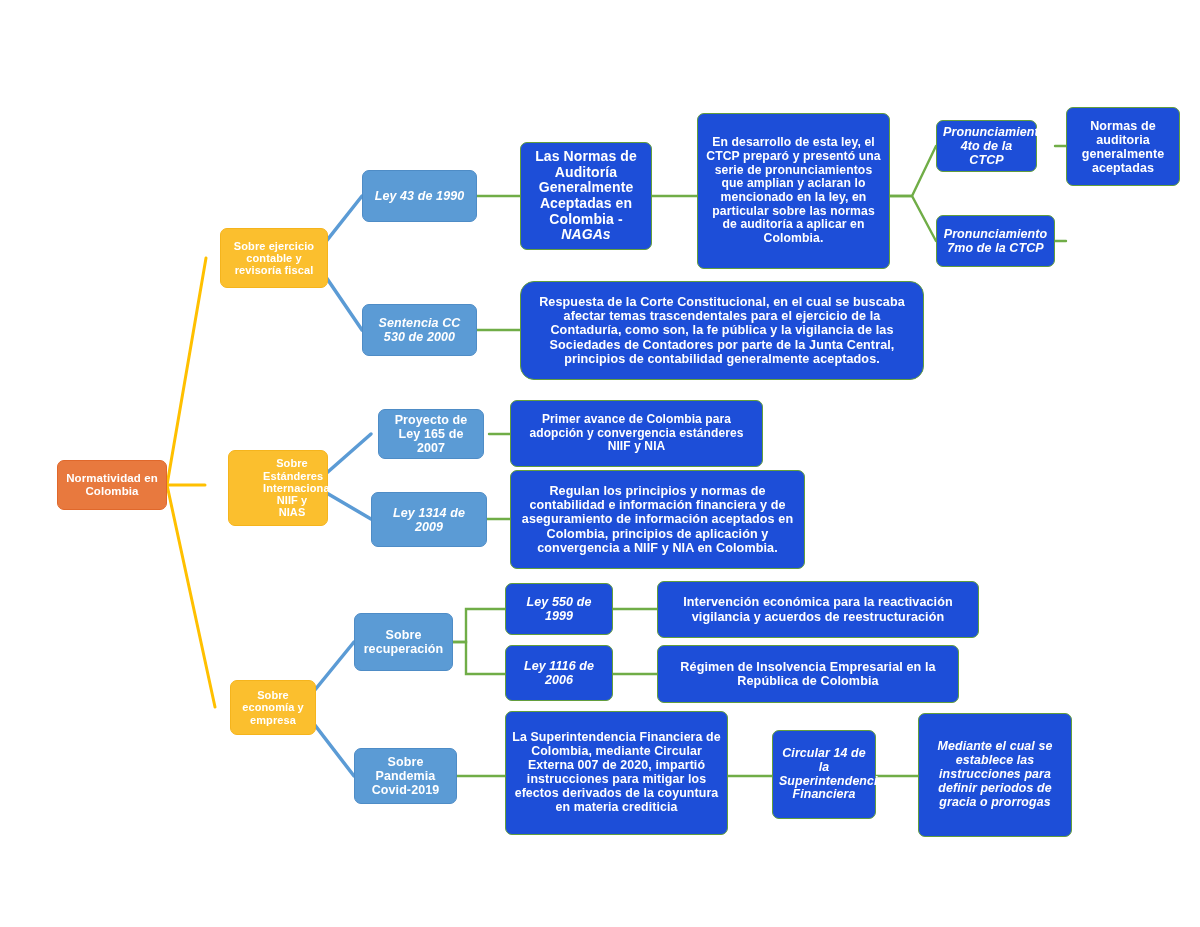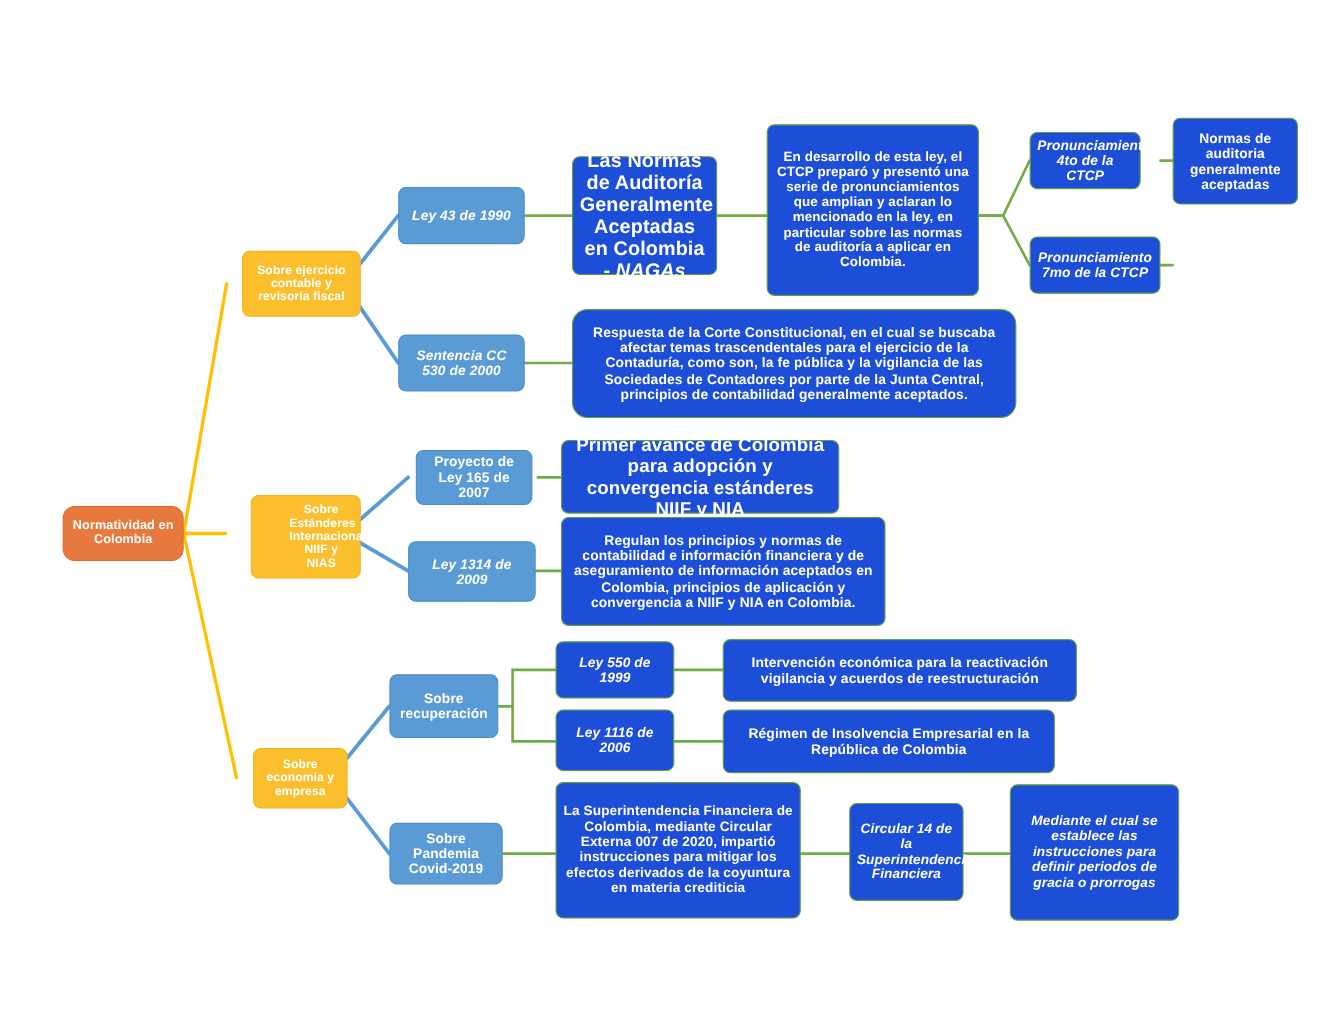--- a/index.html
+++ b/index.html
@@ -101,21 +101,21 @@
       <path d="M453,642 L466,642 L466,609 L505,609"></path>
       <path d="M453,642 L466,642 L466,674 L505,674"></path>
       <path d="M613,609 L657,609"></path>
       <path d="M613,674 L657,674"></path>
       <path d="M457,776 L505,776"></path>
       <path d="M728,776 L772,776"></path>
       <path d="M876,776 L918,776"></path>
     </g>
   </svg>
 
-  <div class="node n-root" style="left:57px; top:460px; width:110px; height:50px; font-size:11.5px;border-radius:11px;">
+  <div class="node n-root" style="left:57px; top:460px; width:110px; height:50px; font-size:11.5px;">
     <span>Normatividad en Colombia</span>
   </div>
 
   <div class="node n-orange" style="left:205px; top:228px; width:108px; height:60px; font-size:11px;">
     <span>Sobre ejercicio contable y revisoría fiscal</span>
   </div>
 
   <div class="node n-orange" style="left:213px; top:450px; width:100px; height:76px; font-size:11px;padding-left:34px;">
     <span>Sobre Estánderes Internacionales NIIF y NIAS</span>
   </div>
@@ -141,21 +141,21 @@
   </div>
 
   <div class="node n-blue" style="left:354px; top:613px; width:99px; height:58px; font-size:12.5px;">
     <span>Sobre recuperación</span>
   </div>
 
   <div class="node n-blue" style="left:354px; top:748px; width:103px; height:56px; font-size:12.5px;">
     <span>Sobre Pandemia Covid-2019</span>
   </div>
 
-  <div class="node n-green" style="left:520px; top:142px; width:132px; height:108px; font-size:18px;">
+  <div class="node n-green" style="left:520px; top:142px; width:132px; height:108px; font-size:14px;">
     <span><span>Las Normas de Auditoría Generalmente Aceptadas en Colombia - </span><span class="ital-inline">NAGAs</span></span>
   </div>
 
   <div class="node n-green" style="left:697px; top:113px; width:193px; height:156px; font-size:12.2px;">
     <span>En desarrollo de esta ley, el CTCP preparó y presentó una serie de pronunciamientos que amplian y aclaran lo mencionado en la ley, en particular sobre las normas de auditoría a aplicar en Colombia.</span>
   </div>
 
   <div class="node n-green italic" style="left:936px; top:120px; width:101px; height:52px; font-size:12.5px;">
     <span>Pronunciamiento 4to de la CTCP</span>
   </div>
@@ -166,21 +166,21 @@
 
   <div class="node n-green" style="left:1066px; top:107px; width:114px; height:79px; font-size:12.5px;">
     <span>Normas de auditoria generalmente aceptadas</span>
   </div>
 
 
   <div class="node n-green" style="left:520px; top:281px; width:404px; height:99px; font-size:12.6px;border-radius:14px;">
     <span>Respuesta de la Corte Constitucional, en el cual se buscaba afectar temas trascendentales para el ejercicio de la Contaduría, como son, la fe pública y la vigilancia de las Sociedades de Contadores por parte de la Junta Central, principios de contabilidad generalmente aceptados.</span>
   </div>
 
-  <div class="node n-green" style="left:510px; top:400px; width:253px; height:67px; font-size:17px;">
+  <div class="node n-green" style="left:510px; top:400px; width:253px; height:67px; font-size:12px;">
     <span>Primer avance de Colombia para adopción y convergencia estánderes NIIF y NIA</span>
   </div>
 
   <div class="node n-green" style="left:510px; top:470px; width:295px; height:99px; font-size:12.6px;">
     <span>Regulan los principios y normas de contabilidad e información financiera y de aseguramiento de información aceptados en Colombia, principios de aplicación y convergencia a NIIF y NIA en Colombia.</span>
   </div>
 
   <div class="node n-green italic" style="left:505px; top:583px; width:108px; height:52px; font-size:12.5px;align-items:center;">
     <span>Ley 550 de 1999</span>
   </div>

